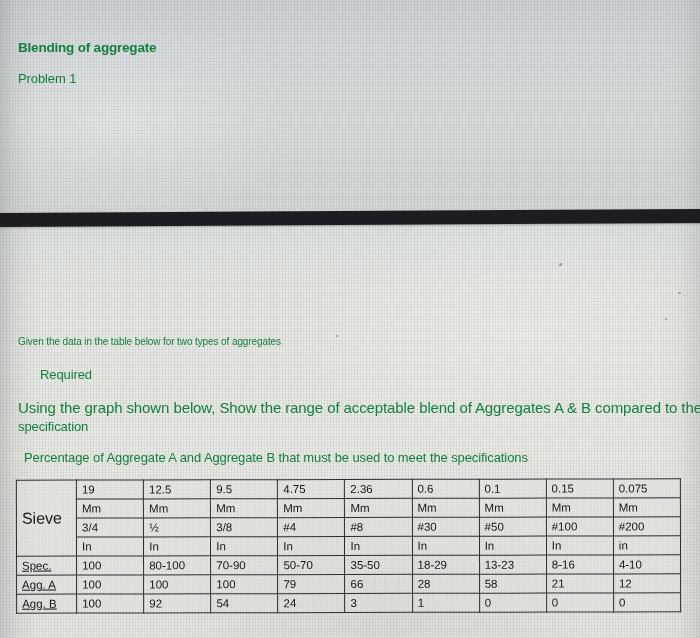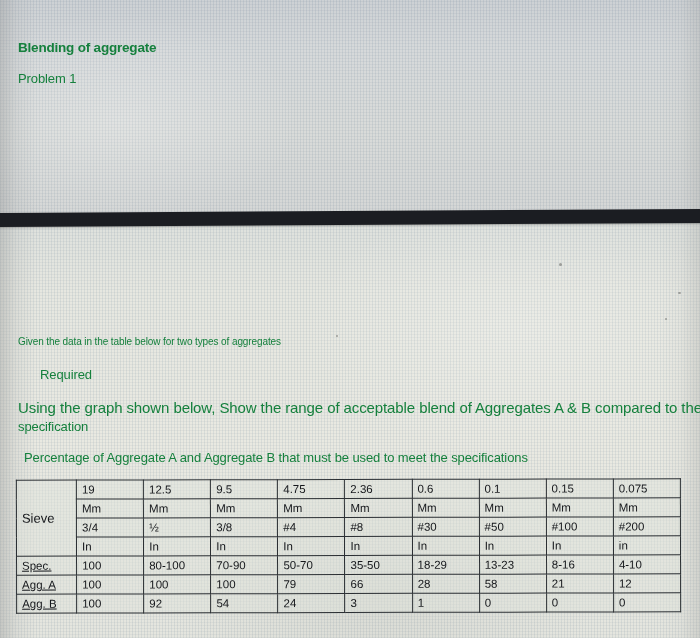--- a/index.html
+++ b/index.html
@@ -137,21 +137,21 @@
     height: 18px;
     padding: 0 0 0 5px;
     vertical-align: middle;
     line-height: 18px;
     white-space: nowrap;
     overflow: hidden;
     background: rgba(223,226,219,0.22);
   }
   td.sieve-cell {
     background: rgba(196,199,194,0.45);
-    font-size: 13px;
+    font-size: 16px;
   }
   td.rowlabel {
     background: rgba(205,208,202,0.32);
     text-decoration: underline;
   }
   col.c0 { width: 60px; }
   col.cd { width: 67px; }
 
   
   .speck {

